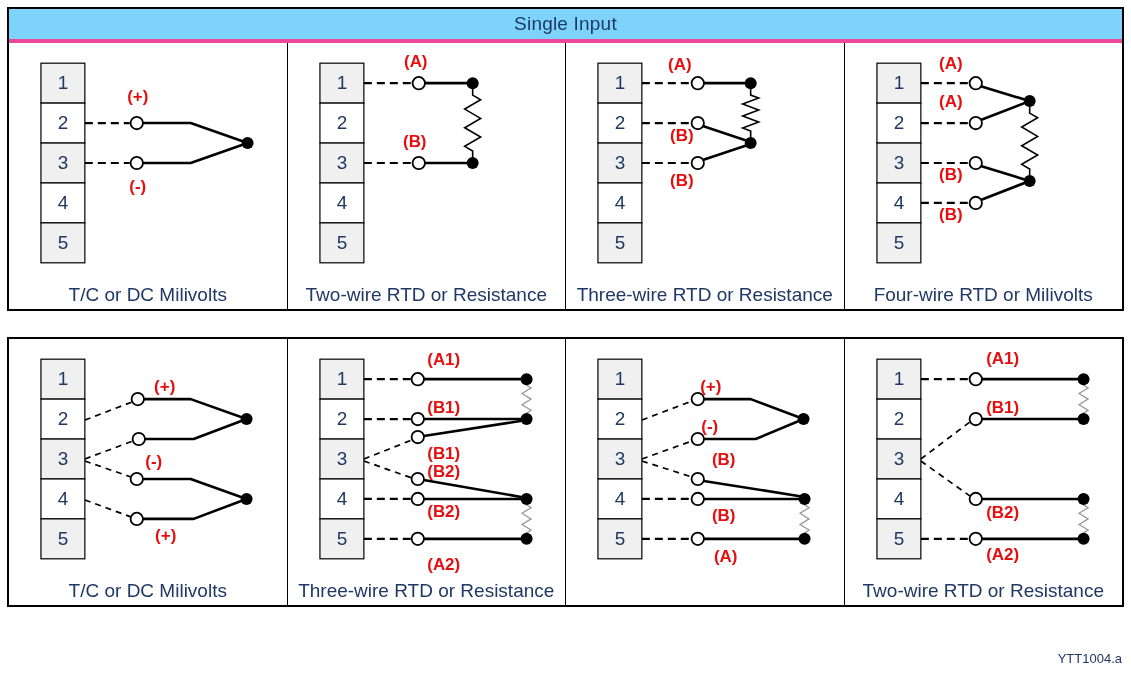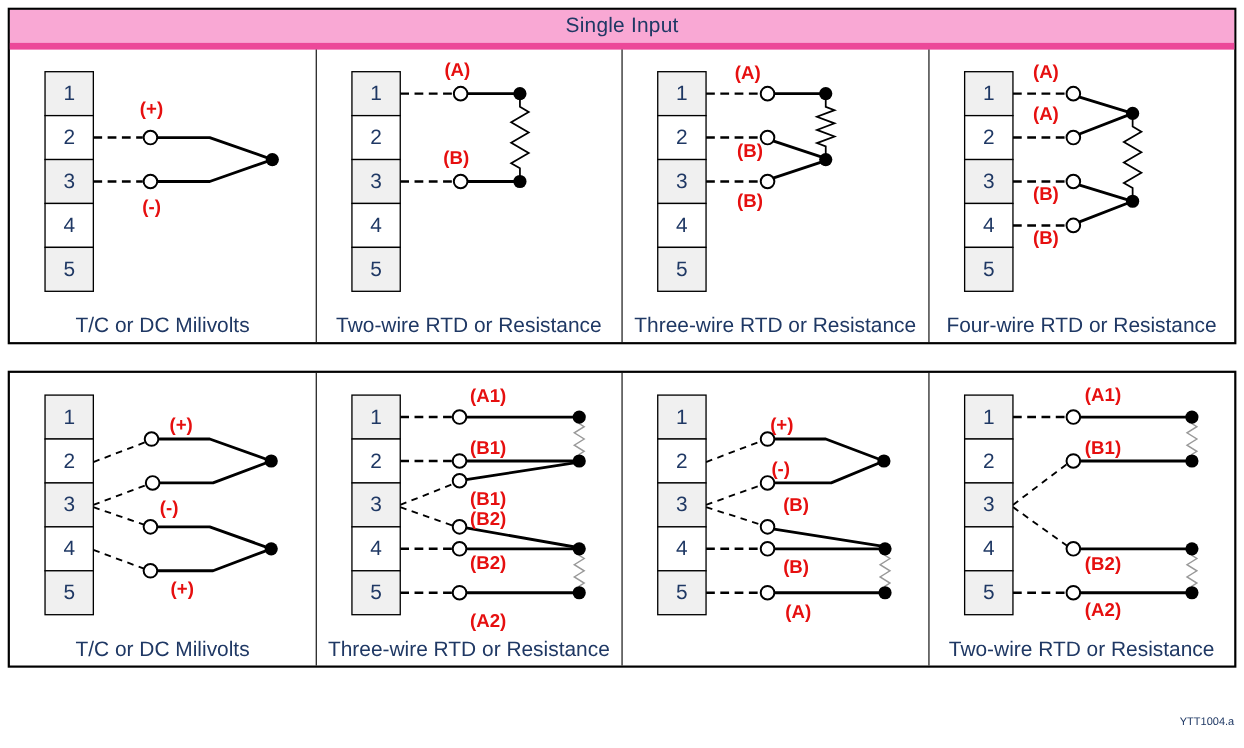--- a/index.html
+++ b/index.html
@@ -9,39 +9,39 @@
     overflow:hidden;
   }
   .page{position:relative;width:1131px;height:680px;}
   .wiring-table{
     position:absolute;left:7px;width:1113px;
     border:2px solid #000;background:#fff;
   }
   #table-single{top:7px;}
   #table-dual{top:337px;}
   .table-header{
-    height:30px;background:#f9a8d4;border-bottom:6px solid #ec4899;
+    height:30px;background:#7dd3fc;border-bottom:4px solid #ec4899;
     display:flex;align-items:center;justify-content:center;
     color:#1f3864;font-size:19px;letter-spacing:.2px;
   }
   .panels{display:flex;align-items:stretch;}
   .panel{
     flex:1 1 0;min-width:0;margin:0;
     border-right:1.5px solid #000;
     display:flex;flex-direction:column;
   }
   .panel:last-child{border-right:none;}
   .panel svg{display:block;width:100%;height:238px;}
   .panel figcaption{
     height:28px;display:flex;align-items:center;justify-content:center;
     color:#1f3864;font-size:19px;white-space:nowrap;
   }
   .doc-code{
     position:absolute;right:9px;top:651px;
-    color:#1f3864;font-size:10px;
+    color:#1f3864;font-size:13px;
   }
 </style>
 </head>
 <body>
 
 <div class="page">
 
   <section class="wiring-table" id="table-single">
     <div class="table-header">
       <span>Single Input</span>
@@ -152,21 +152,21 @@
             <text x="54" y="126" text-anchor="middle" fill="#1f3864" font-size="19" font-family="&quot;Liberation Sans&quot;, sans-serif">3</text>
             <rect x="32" y="140" width="44" height="40" fill="#ffffff" stroke="#000000" stroke-width="1.2"></rect>
             <text x="54" y="166" text-anchor="middle" fill="#1f3864" font-size="19" font-family="&quot;Liberation Sans&quot;, sans-serif">4</text>
             <rect x="32" y="180" width="44" height="40" fill="#f0f0f0" stroke="#000000" stroke-width="1.2"></rect>
             <text x="54" y="206" text-anchor="middle" fill="#1f3864" font-size="19" font-family="&quot;Liberation Sans&quot;, sans-serif">5</text>
             <text x="106" y="26" text-anchor="middle" fill="#e60f0f" font-size="17" font-weight="bold" font-family="&quot;Liberation Sans&quot;, sans-serif">(A)</text>
             <text x="106" y="64" text-anchor="middle" fill="#e60f0f" font-size="17" font-weight="bold" font-family="&quot;Liberation Sans&quot;, sans-serif">(A)</text>
             <text x="106" y="137" text-anchor="middle" fill="#e60f0f" font-size="17" font-weight="bold" font-family="&quot;Liberation Sans&quot;, sans-serif">(B)</text>
             <text x="106" y="177" text-anchor="middle" fill="#e60f0f" font-size="17" font-weight="bold" font-family="&quot;Liberation Sans&quot;, sans-serif">(B)</text>
           </svg>
-        <figcaption>Four-wire RTD or Resistance</figcaption>
+        <figcaption>Four-wire RTD or Milivolts</figcaption>
       </figure>
     </div>
   </section>
 
   <section class="wiring-table" id="table-dual">
     <div class="panels">
       <figure class="panel">
         <svg viewBox="0 0 278 238" preserveAspectRatio="xMidYMid meet">
             <line x1="76" y1="81" x2="123" y2="63" stroke="#000000" stroke-width="1.7" stroke-dasharray="6 5"></line>
             <line x1="76" y1="120" x2="124" y2="102" stroke="#000000" stroke-width="1.7" stroke-dasharray="6 5"></line>

